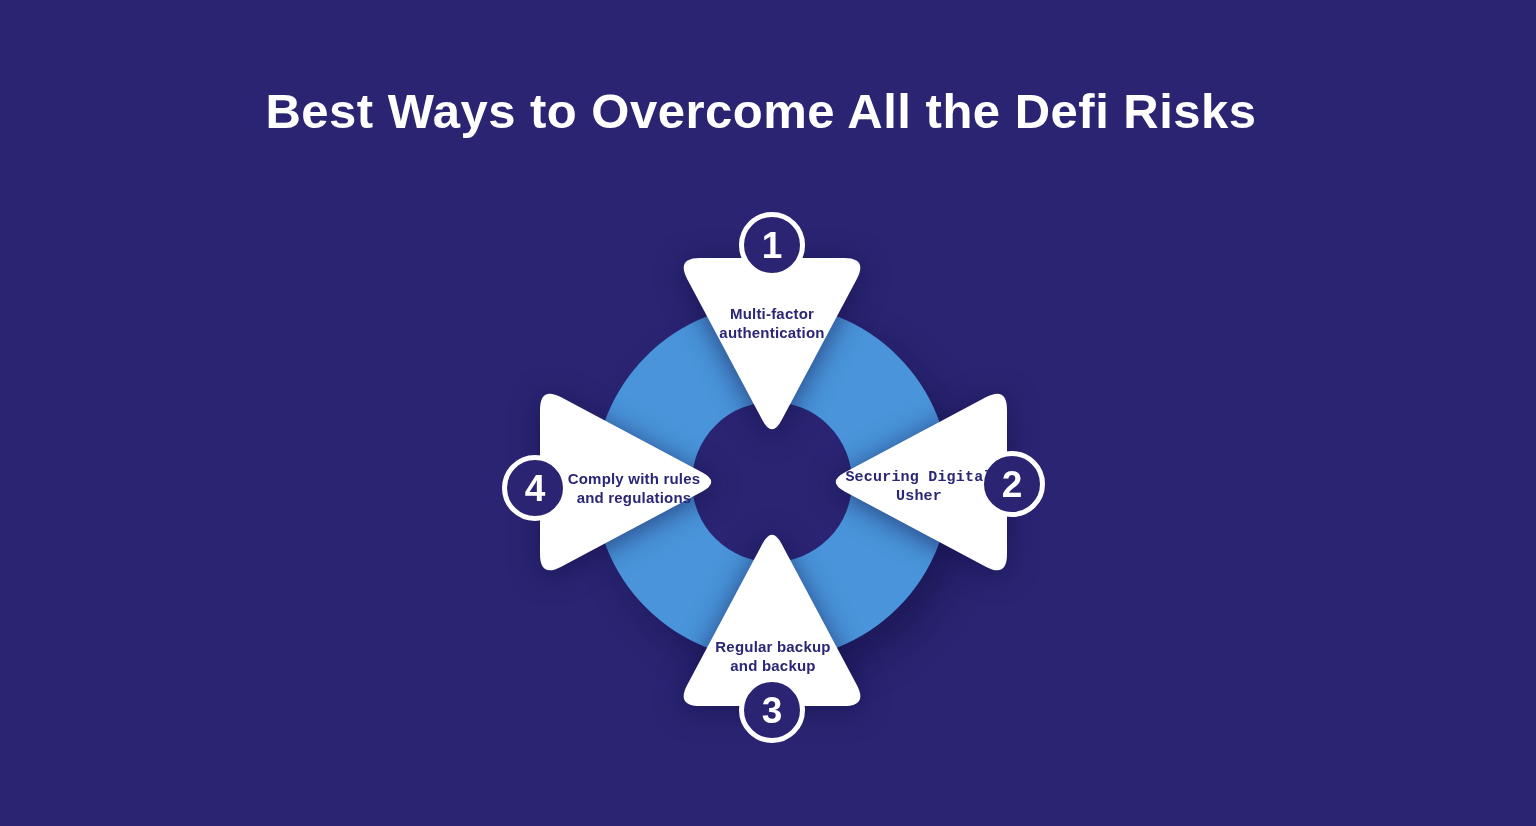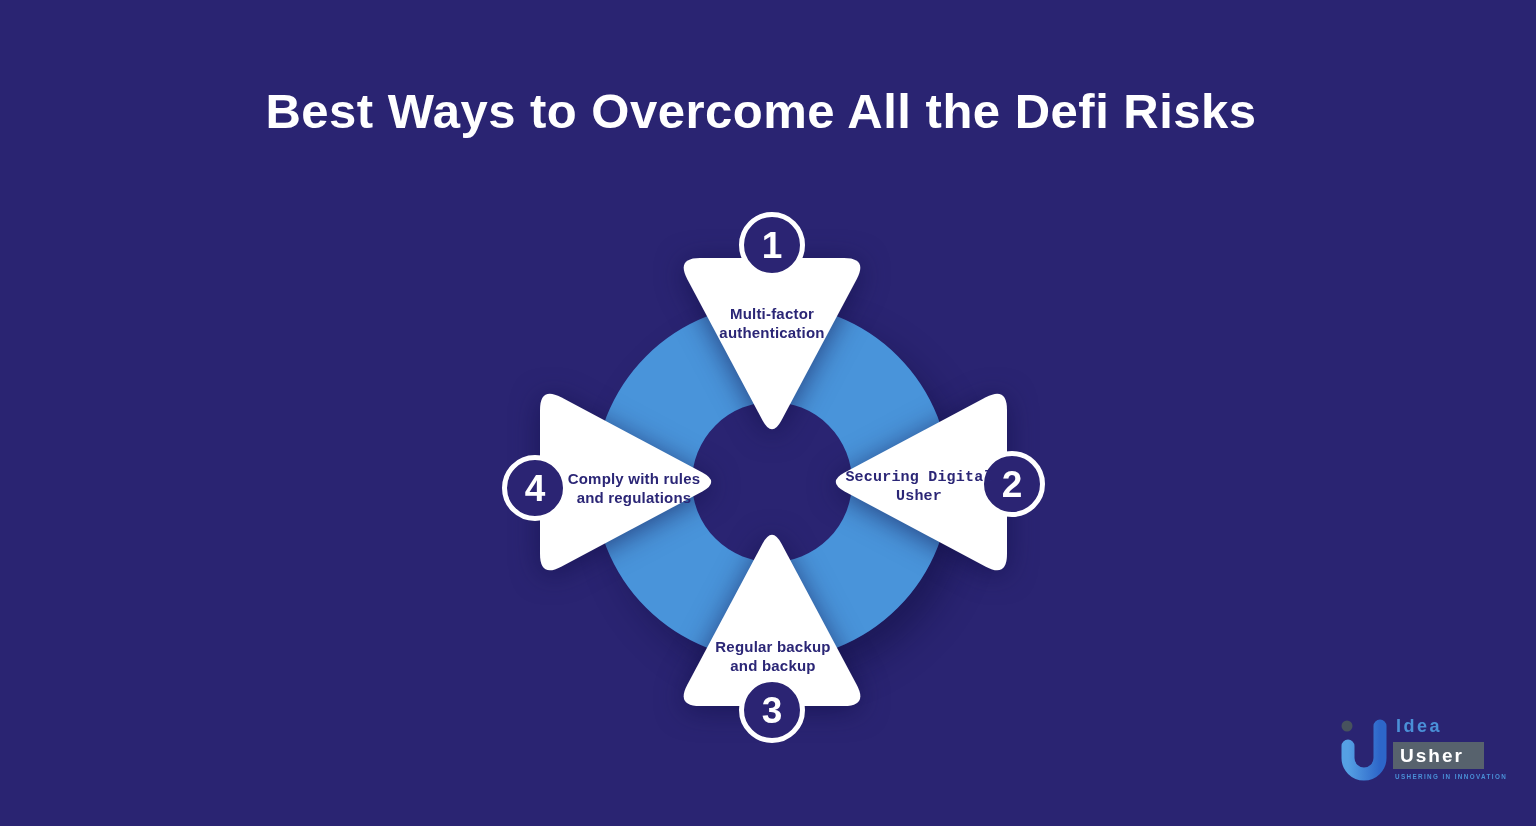--- a/index.html
+++ b/index.html
@@ -145,29 +145,14 @@
     <div class="badge badge-4">
       <span>4</span>
     </div>
     <div class="label label-4">
       <span>Comply with rules</span><br>
       <span>and regulations</span>
     </div>
 
   </div>
 
-  <div class="logo">
-    <svg class="logo-mark" width="52" height="66" viewBox="0 0 52 66">
-      <defs>
-        <linearGradient id="ugrad" x1="0" y1="0" x2="1" y2="0">
-          <stop offset="0" stop-color="#55a0e4"></stop>
-          <stop offset="1" stop-color="#2d66c9"></stop>
-        </linearGradient>
-      </defs>
-      <circle cx="9" cy="10" r="5.5" fill="#47525d"></circle>
-      <path d="M10 30 V42 A16 16 0 0 0 42 42 V10" fill="none" stroke="url(#ugrad)" stroke-width="13" stroke-linecap="round"></path>
-    </svg>
-    <div class="logo-idea">Idea</div>
-    <div class="logo-usher">Usher</div>
-    <div class="logo-tagline">USHERING IN INNOVATION</div>
-  </div>
 
 </div>
 
 </body></html>

